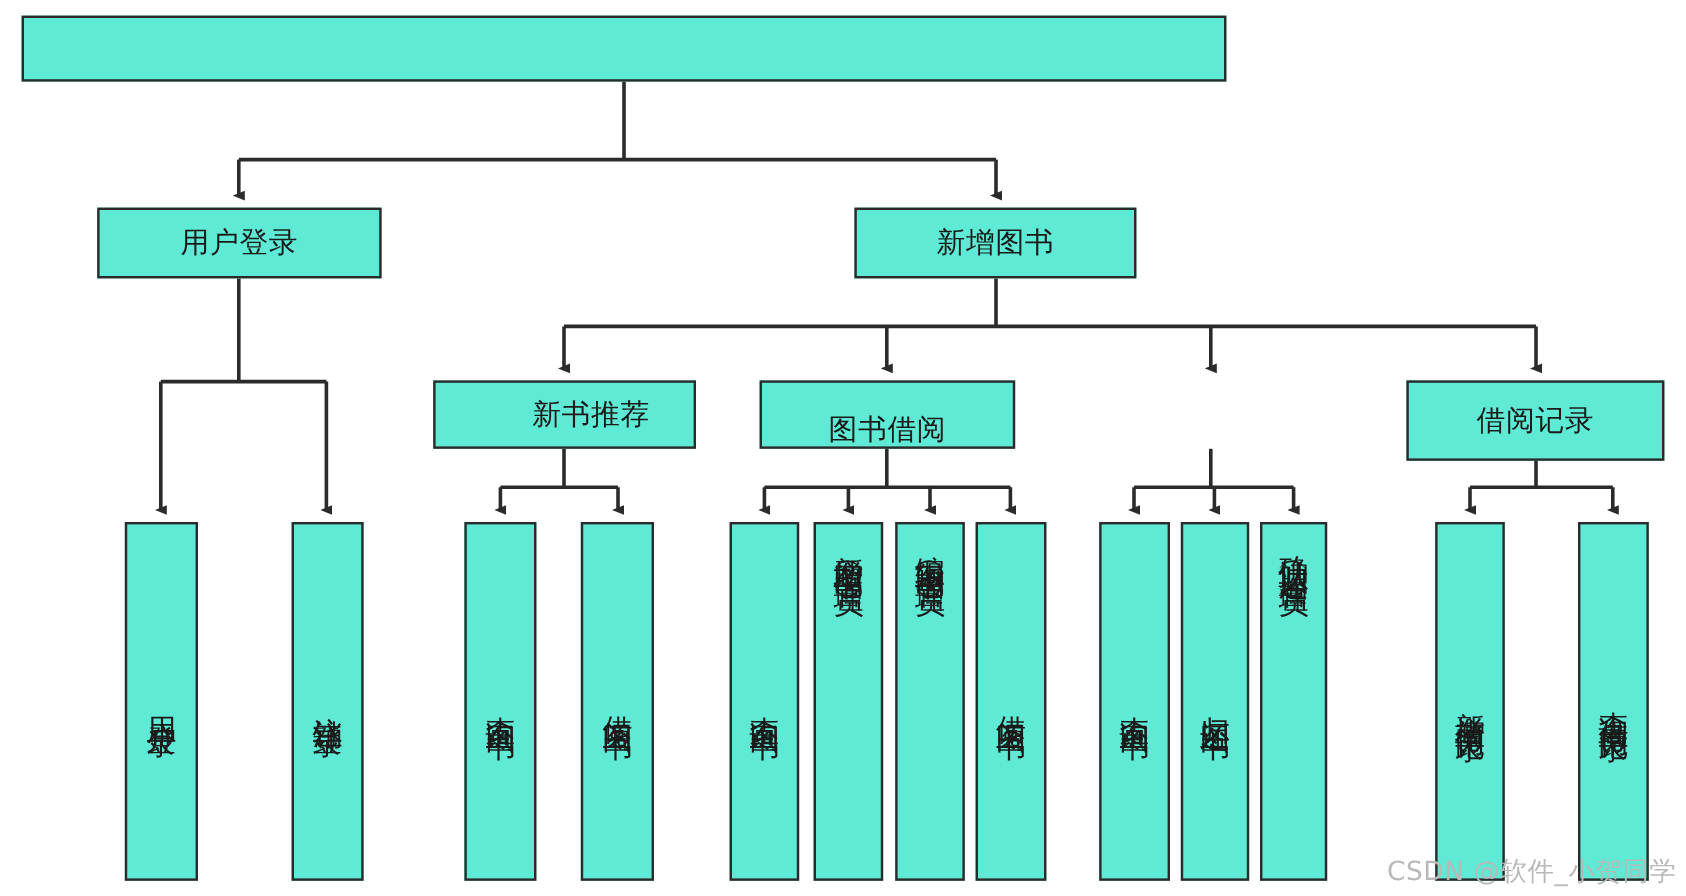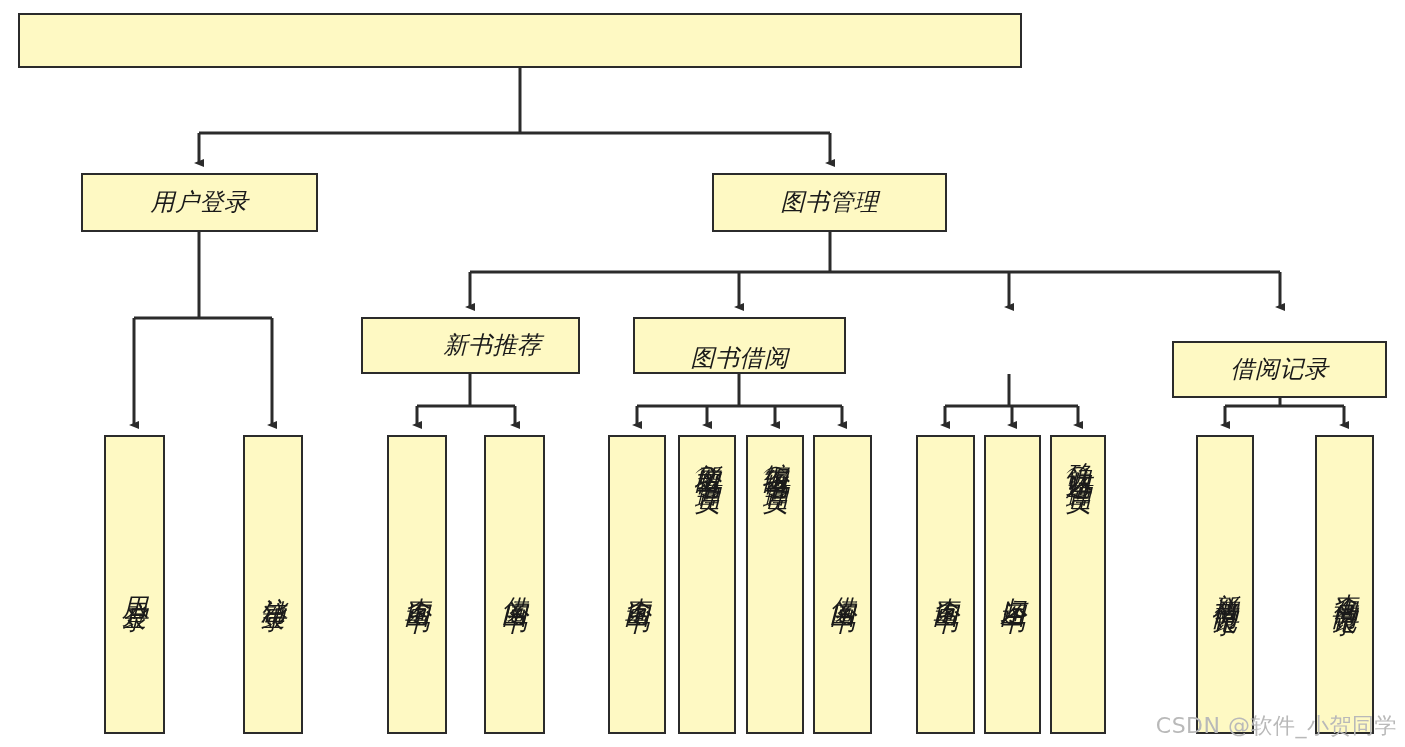--- a/index.html
+++ b/index.html
@@ -23,27 +23,26 @@
     position: absolute;
     left: 0;
     top: 0;
     width: 1405px;
     height: 747px;
     pointer-events: none;
   }
   .node {
     position: absolute;
     box-sizing: border-box;
-    background: #fef9c3;
+    background: #5eead4;
     border: 2.5px solid #2b2b2b;
     display: flex;
     align-items: center;
     justify-content: center;
     color: #1a1a1a;
-    font-style: italic;
   }
   .node-label {
     display: block;
     text-align: center;
     line-height: 1.18;
     letter-spacing: 0.5px;
     white-space: nowrap;
   }
   .node.horizontal .node-label {
     font-size: 24px;
@@ -133,30 +132,30 @@
   </svg>
 
   <div class="node root horizontal" style="left: 18px; top: 13px; width: 1004px; height: 55px;">
     <span class="node-label"></span>
   </div>
 
   <div class="node horizontal" style="left: 81px; top: 173px; width: 237px; height: 59px;">
     <span class="node-label">用户登录</span>
   </div>
   <div class="node horizontal" style="left: 712px; top: 173px; width: 235px; height: 59px;">
-    <span class="node-label">图书管理</span>
+    <span class="node-label">新增图书</span>
   </div>
 
   <div class="node horizontal" style="left: 361px; top: 317px; width: 219px; height: 57px; padding-left: 44px;">
     <span class="node-label">新书推荐</span>
   </div>
   <div class="node horizontal" style="left: 633px; top: 317px; width: 213px; height: 57px; align-items: flex-end;">
     <span class="node-label">图书借阅</span>
   </div>
-  <div class="node horizontal" style="left: 1172px; top: 317px; width: 215px; height: 57px; margin-top: 24px;">
+  <div class="node horizontal" style="left: 1172px; top: 317px; width: 215px; height: 67px;">
     <span class="node-label">借阅记录</span>
   </div>
 
   <div class="node vertical centerv" style="left: 104px; top: 435px; width: 61px; height: 299px;">
     <span class="node-label">用户登录</span>
   </div>
   <div class="node vertical centerv" style="left: 243px; top: 435px; width: 60px; height: 299px;">
     <span class="node-label">注销登录</span>
   </div>
   <div class="node vertical centerv" style="left: 387px; top: 435px; width: 60px; height: 299px;">

